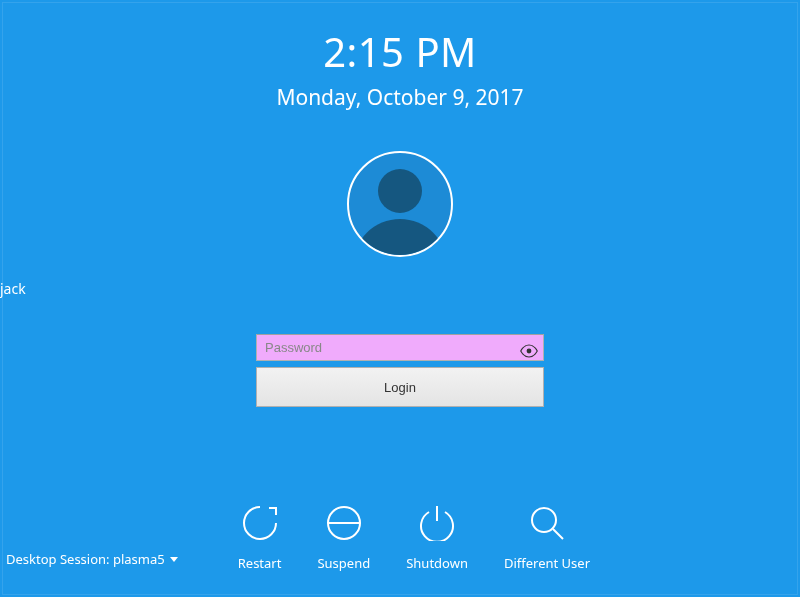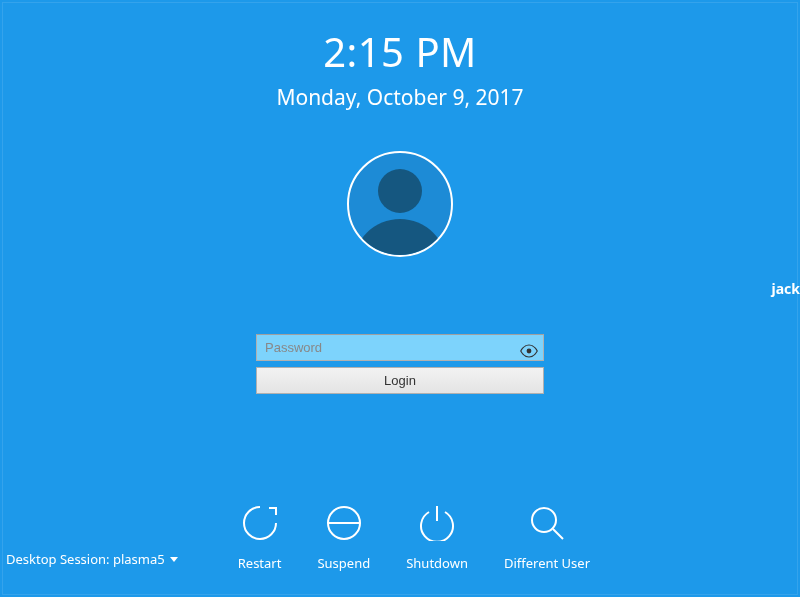--- a/index.html
+++ b/index.html
@@ -33,23 +33,22 @@
       font-size: 40px;
       font-weight: 400;
       letter-spacing: 0.5px;
     }
     .date {
       font-size: 21px;
       font-weight: 400;
       margin-top: 4px;
     }
     .user-section {
-      text-align: right;
+      text-align: left;
       margin-top: 40px;
-      font-weight: bold;
     }
     .avatar-circle {
       width: 106px;
       height: 106px;
       border-radius: 50%;
       border: 2px solid #ffffff;
       background: #1d8bd6;
       margin: 0 auto;
       position: relative;
       overflow: hidden;
@@ -84,21 +83,21 @@
       text-align: center;
     }
     .password-wrapper {
       display: inline-block;
       position: relative;
       width: 288px;
     }
     .password-input {
       width: 288px;
       height: 27px;
-      background: #7dd3fc;
+      background: #f0abfc;
       border: 1px solid #b0b0b0;
       border-top-color: #a0a0a0;
       color: #666;
       font-size: 13px;
       padding: 0 8px;
       padding-right: 30px;
       outline: none;
     }
     .password-input::placeholder {
       color: #888;
@@ -108,21 +107,21 @@
       right: 6px;
       top: 50%;
       transform: translateY(-50%);
       width: 18px;
       height: 14px;
       cursor: pointer;
     }
     .login-button {
       display: block;
       width: 288px;
-      height: 27px;
+      height: 40px;
       margin: 6px auto 12px;
       background: linear-gradient(#f2f2f2, #e4e4e4);
       border: 1px solid #b0b0b0;
       color: #333;
       font-size: 13px;
       cursor: pointer;
     }
     .bottom-bar {
       position: absolute;
       bottom: 25px;

